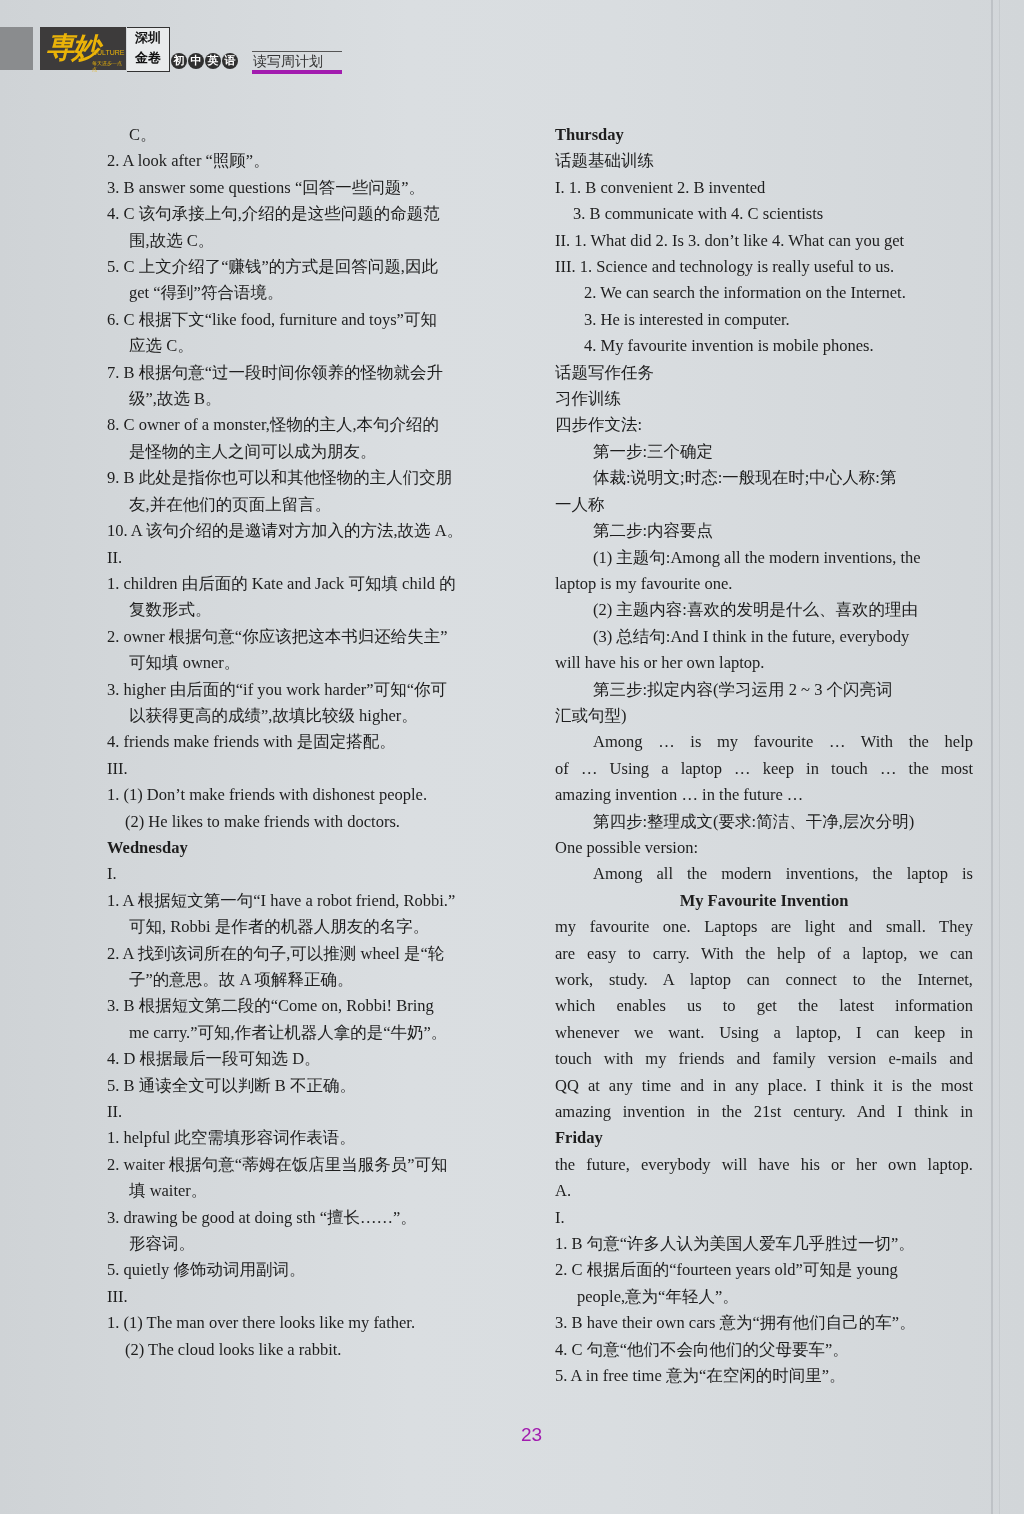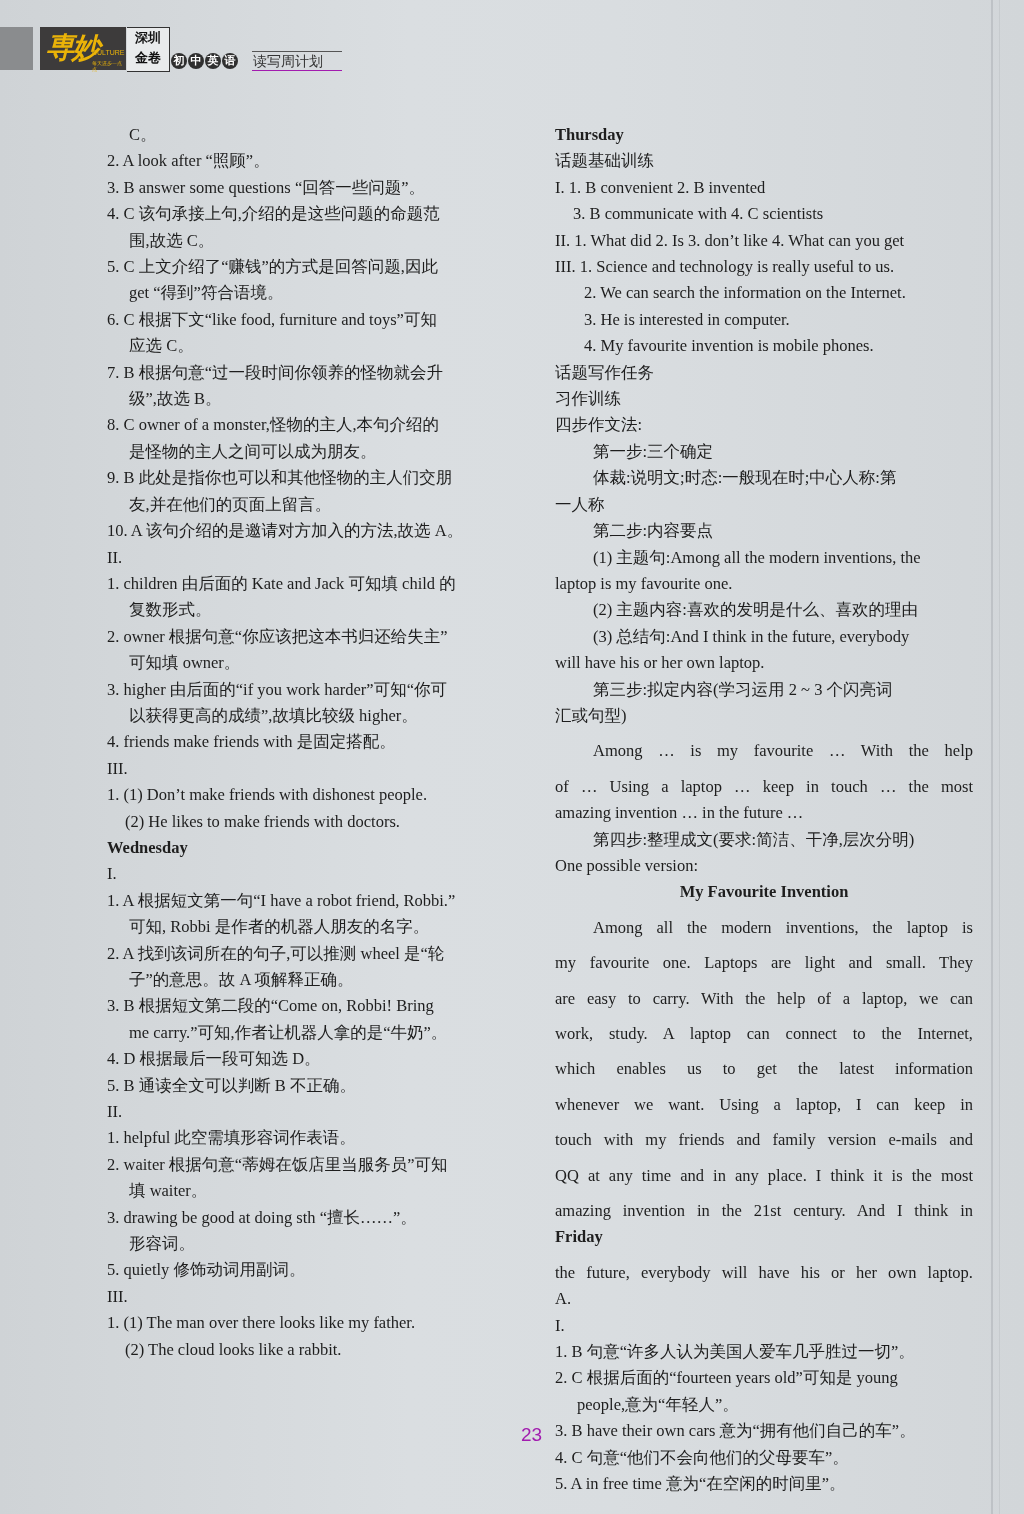--- a/index.html
+++ b/index.html
@@ -40,35 +40,35 @@
   .course {
     position: absolute; left: 171px; top: 26px; height: 19px; display: flex; align-items: center;
     font-family: "DejaVu Sans", sans-serif; font-size: 13px;
   }
   .course-circle {
     display: inline-block; width: 16px; height: 16px; border-radius: 50%; background: #2f2f2f; color: #fff;
     font-size: 11px; line-height: 16px; text-align: center; margin-right: 1px; font-weight: bold;
   }
   .plan {
     position: absolute; left: 252px; top: 26px; height: 18px; font-family: "DejaVu Sans", sans-serif;
-    font-size: 14px; color: #333; border-top: 1px solid #555; border-bottom: 1px solid #a21caf; padding: 0 1px; line-height: 18px;
+    font-size: 14px; color: #333; border-top: 1px solid #555; border-bottom: 4px solid #a21caf; padding: 0 1px; line-height: 18px;
     width: 88px;
   }
   
   .col { position: absolute; top: 122px; font-size: 16.5px; line-height: 26.4px; }
   .col-left { left: 107px; width: 418px; }
   .col-right { left: 555px; width: 418px; }
   .line { white-space: nowrap; }
   .ind1 { padding-left: 22px; }
   .ind2 { padding-left: 18px; }
   .ind3 { padding-left: 29px; }
   .ind4 { padding-left: 38px; }
   .bold { font-weight: bold; }
   .center { text-align: center; padding-left: 0; }
-  .just { text-align: justify; text-align-last: justify; white-space: normal; margin-top: 9px; }
+  .just { text-align: justify; text-align-last: justify; white-space: normal; }
   .page-num {
     position: absolute; left: 521px; top: 1424px; font-family: "Liberation Sans", sans-serif; font-size: 19px; color: #a21caf;
   }
 </style>
 </head>
 <body>
 
 <div class="page-bg"></div>
 <div class="fold-line"></div>
 <div class="fold-line2"></div>
@@ -164,22 +164,22 @@
     <div class="line ind4">(2) 主题内容:喜欢的发明是什么、喜欢的理由</div>
     <div class="line ind4">(3) 总结句:And I think in the future, everybody</div>
     <div class="line">will have his or her own laptop.</div>
     <div class="line ind4">第三步:拟定内容(学习运用 2 ~ 3 个闪亮词</div>
     <div class="line">汇或句型)</div>
     <div class="line ind4 just">Among … is my favourite … With the help</div>
     <div class="line just">of … Using a laptop … keep in touch … the most</div>
     <div class="line">amazing invention … in the future …</div>
     <div class="line ind4">第四步:整理成文(要求:简洁、干净,层次分明)</div>
     <div class="line">One possible version:</div>
+    <div class="line ind4 just">Among all the modern inventions, the laptop is</div>
     <div class="line bold center">My Favourite Invention</div>
-    <div class="line ind4 just">Among all the modern inventions, the laptop is</div>
     <div class="line just">my favourite one. Laptops are light and small. They</div>
     <div class="line just">are easy to carry. With the help of a laptop, we can</div>
     <div class="line just">work, study. A laptop can connect to the Internet,</div>
     <div class="line just">which enables us to get the latest information</div>
     <div class="line just">whenever we want. Using a laptop, I can keep in</div>
     <div class="line just">touch with my friends and family version e-mails and</div>
     <div class="line just">QQ at any time and in any place. I think it is the most</div>
     <div class="line just">amazing invention in the 21st century. And I think in</div>
     <div class="line bold">Friday</div>
     <div class="line just">the future, everybody will have his or her own laptop.</div>

